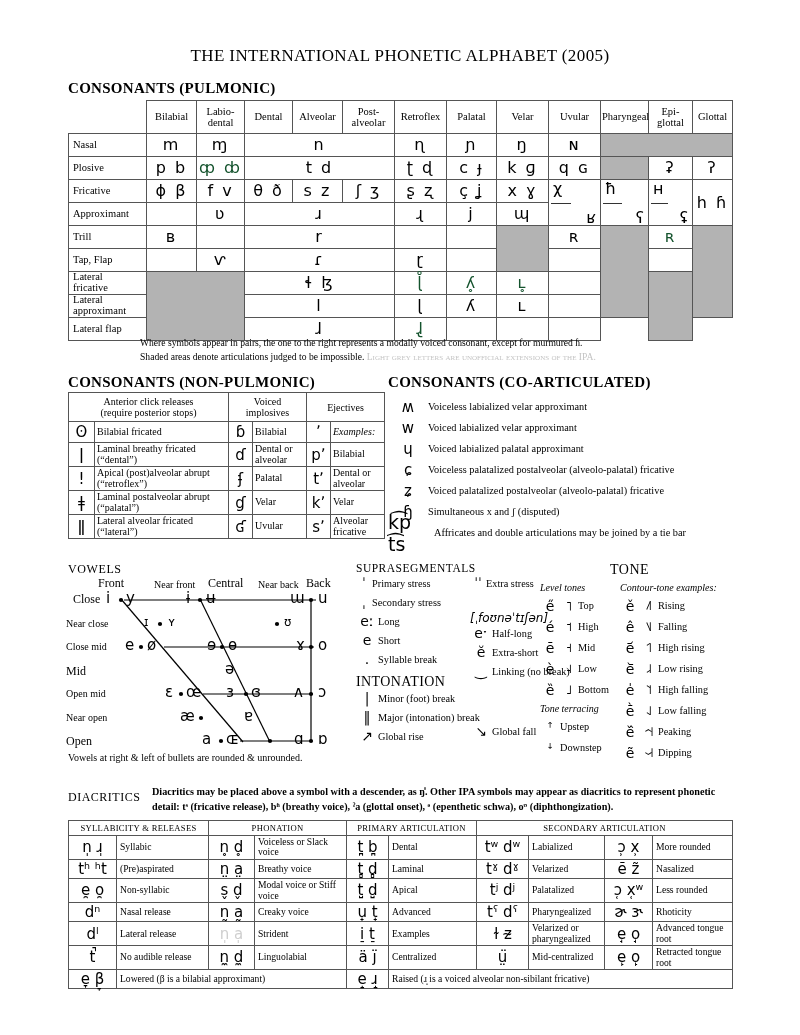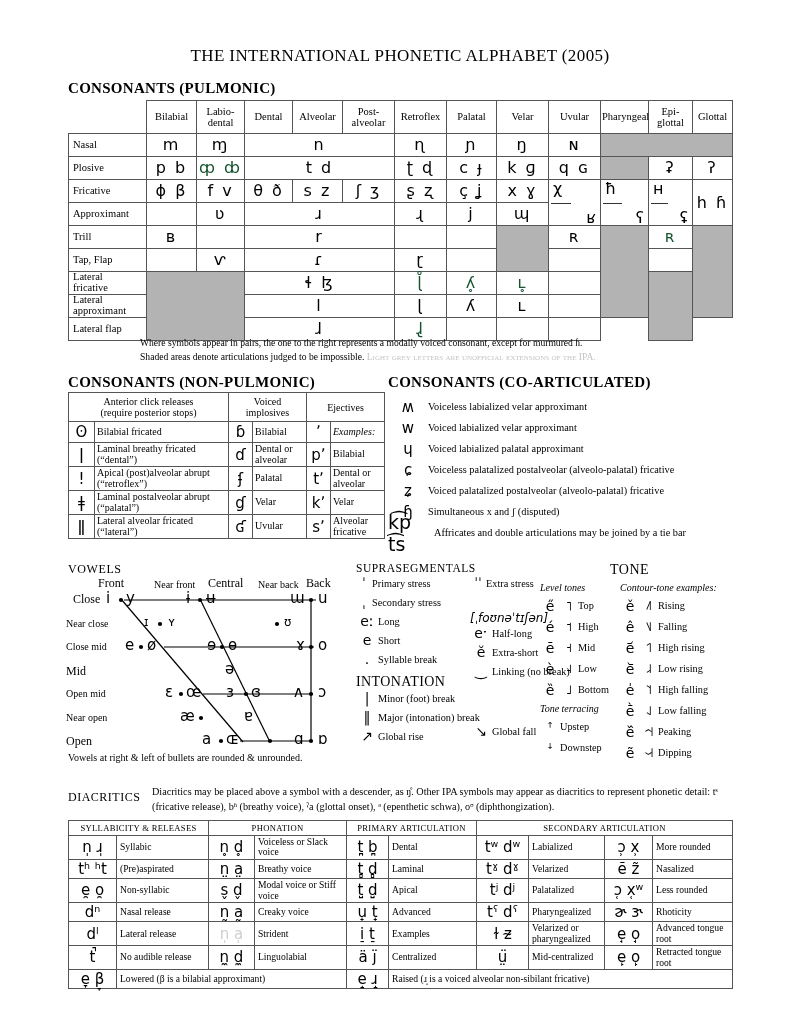--- a/index.html
+++ b/index.html
@@ -97,21 +97,21 @@
   .tone-l{position:absolute;left:540px;top:582px;width:85px;font-size:10.3px;}
   .tone-r{position:absolute;left:620px;top:582px;width:125px;font-size:10.3px;}
   .tsub{font-style:italic;font-size:10px;padding-bottom:2px;}
   .trow{display:flex;align-items:center;height:21px;}
   .tsym{width:20px;text-align:center;font-family:"DejaVu Sans",sans-serif;font-size:14px;}
   .tmark{width:18px;text-align:center;font-family:"DejaVu Sans",sans-serif;font-size:13px;}
   .ttxt{flex:1;}
 
   
   .dia-head{position:absolute;left:68px;top:790px;font-size:12px;letter-spacing:.5px;}
-  .dia-note{position:absolute;left:152px;top:784px;width:588px;font-size:10.2px;line-height:1.5;}
+  .dia-note{position:absolute;left:152px;top:784px;width:588px;font-size:10.2px;line-height:1.5;font-weight:bold;}
   .dia-wrap{position:absolute;left:68px;top:820px;}
   table.dia{border-collapse:collapse;width:664px;font-size:10px;table-layout:fixed;}
   table.dia td{border:1px solid #555;padding:1px 3px;vertical-align:middle;background:#fff;}
   table.dia td.h{text-align:center;font-size:8.6px;letter-spacing:.3px;padding:2px 1px;}
   table.dia td.s{text-align:center;font-family:"DejaVu Sans",sans-serif;font-size:15px;
      line-height:1.1;padding:1px 2px;}
   table.dia td.d{font-size:9.6px;line-height:1.08;}
   .dgrey{color:#cfcfcf;}
 </style>
 </head>

